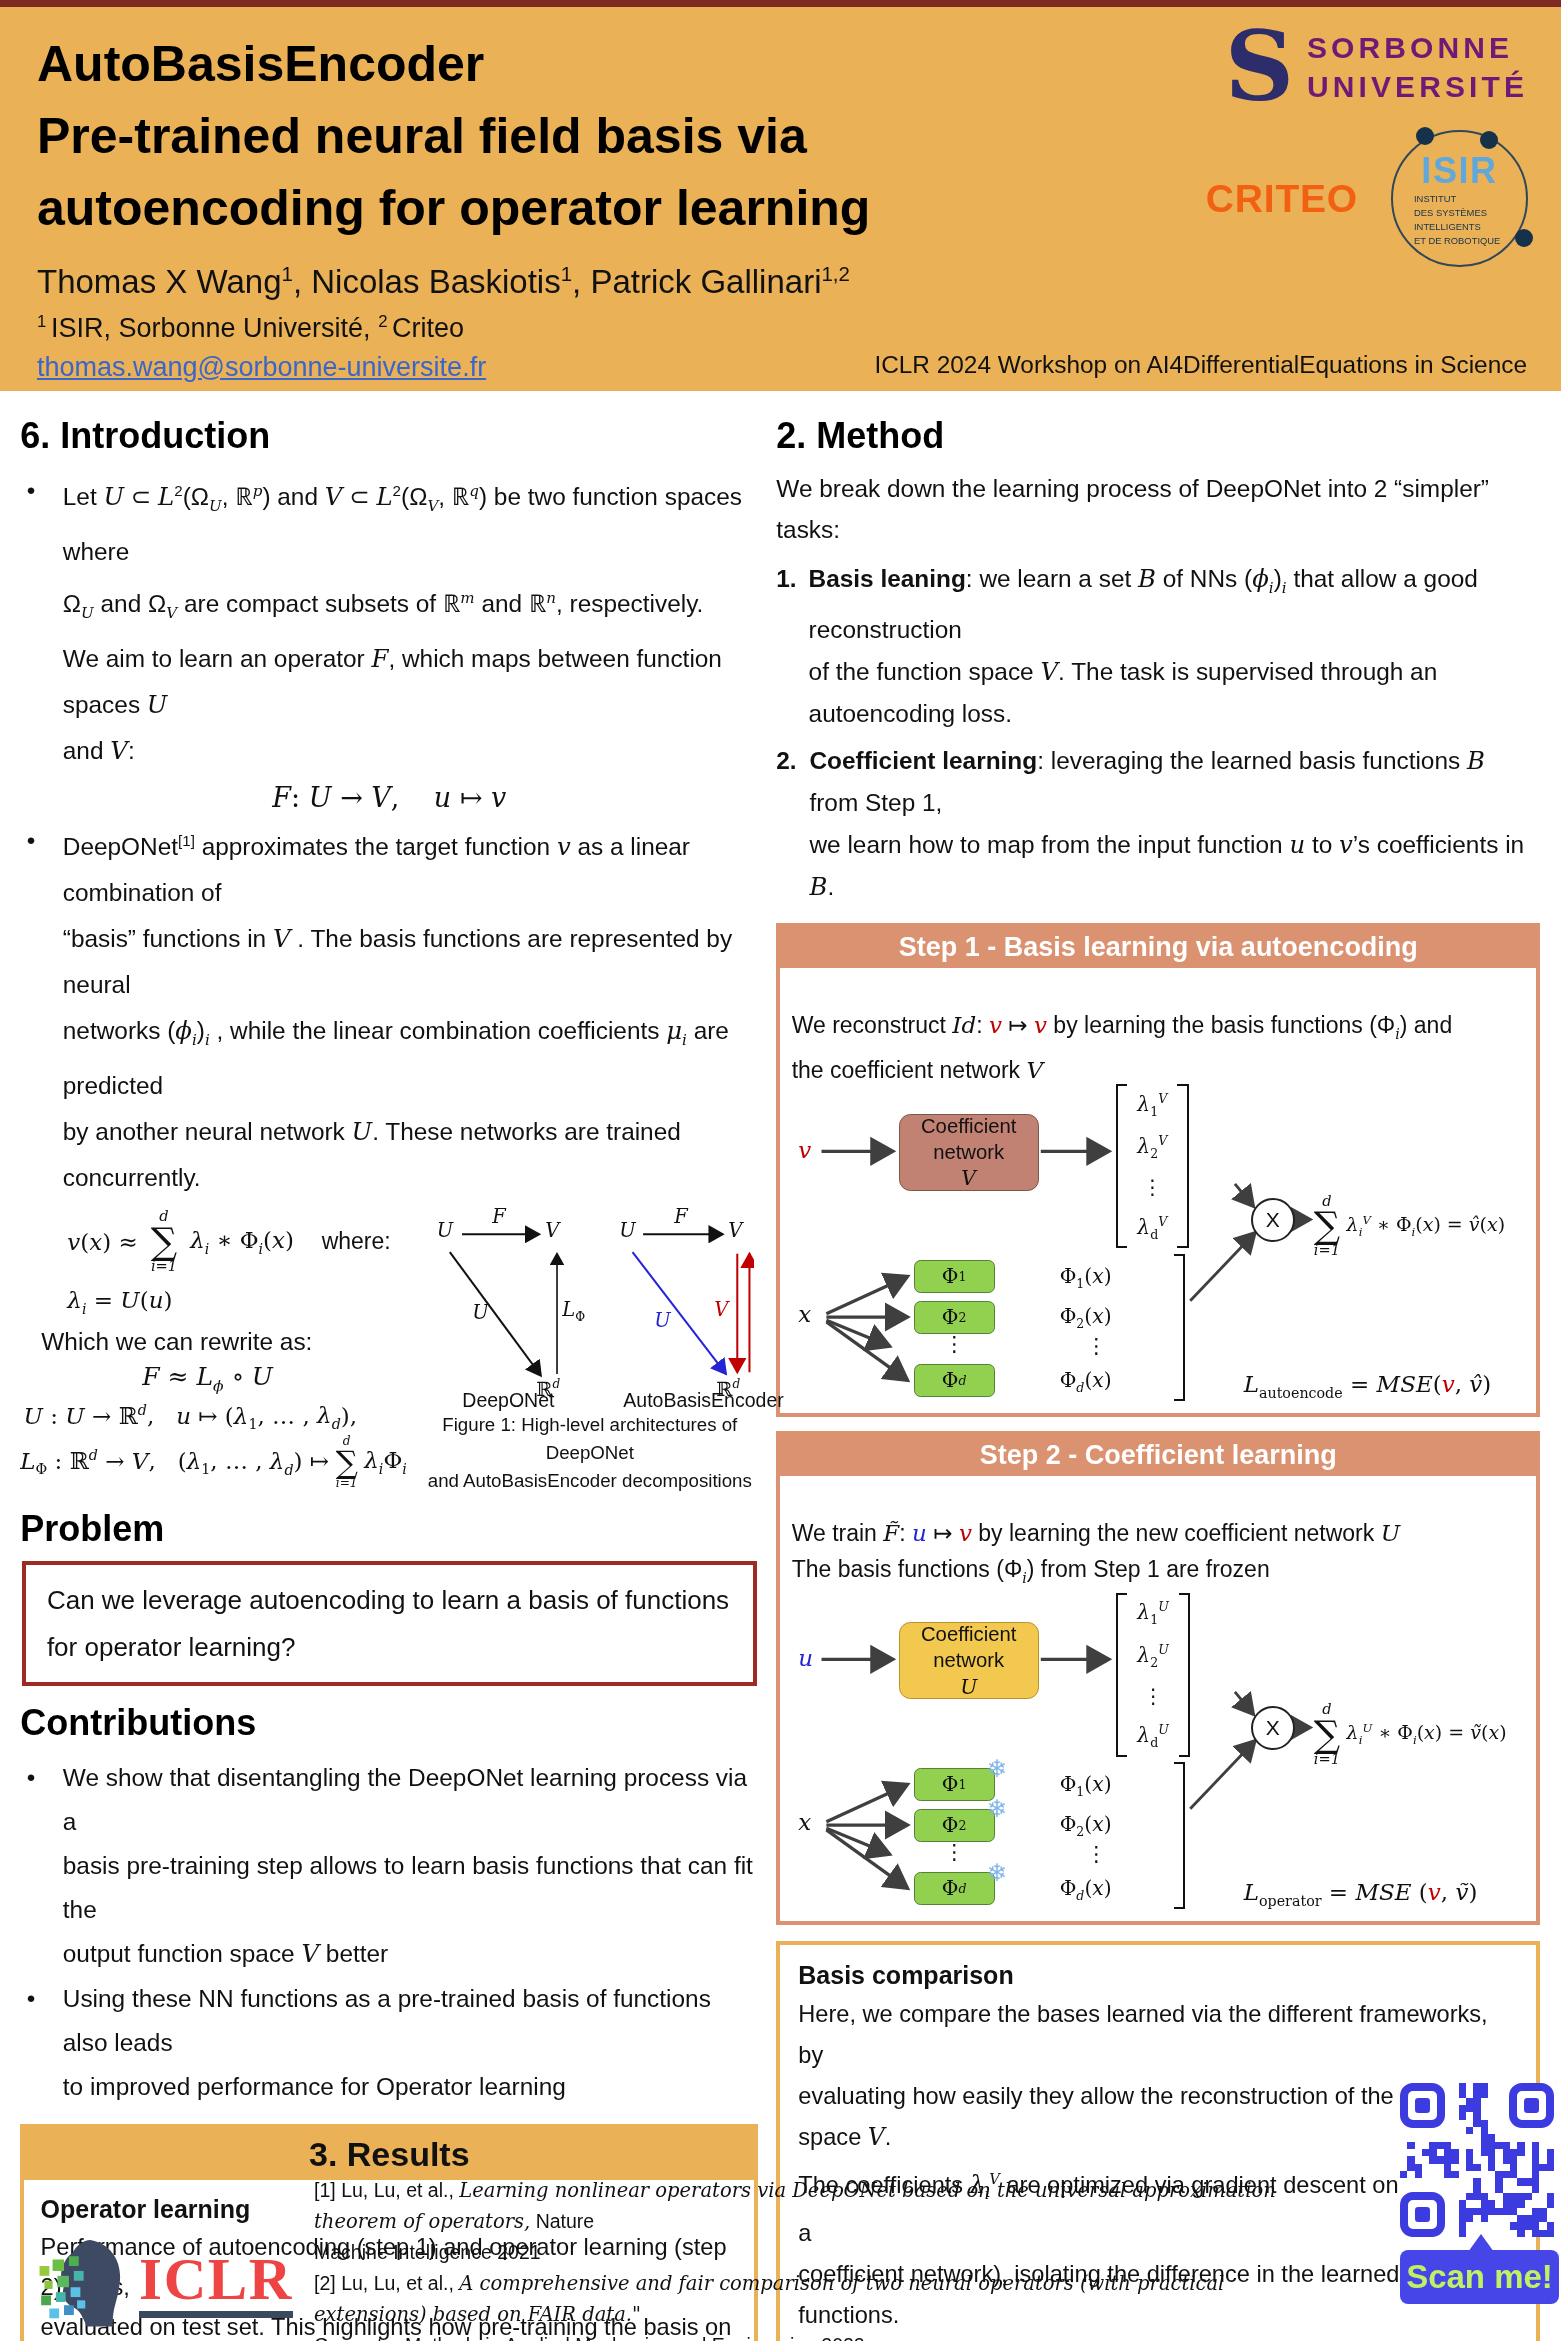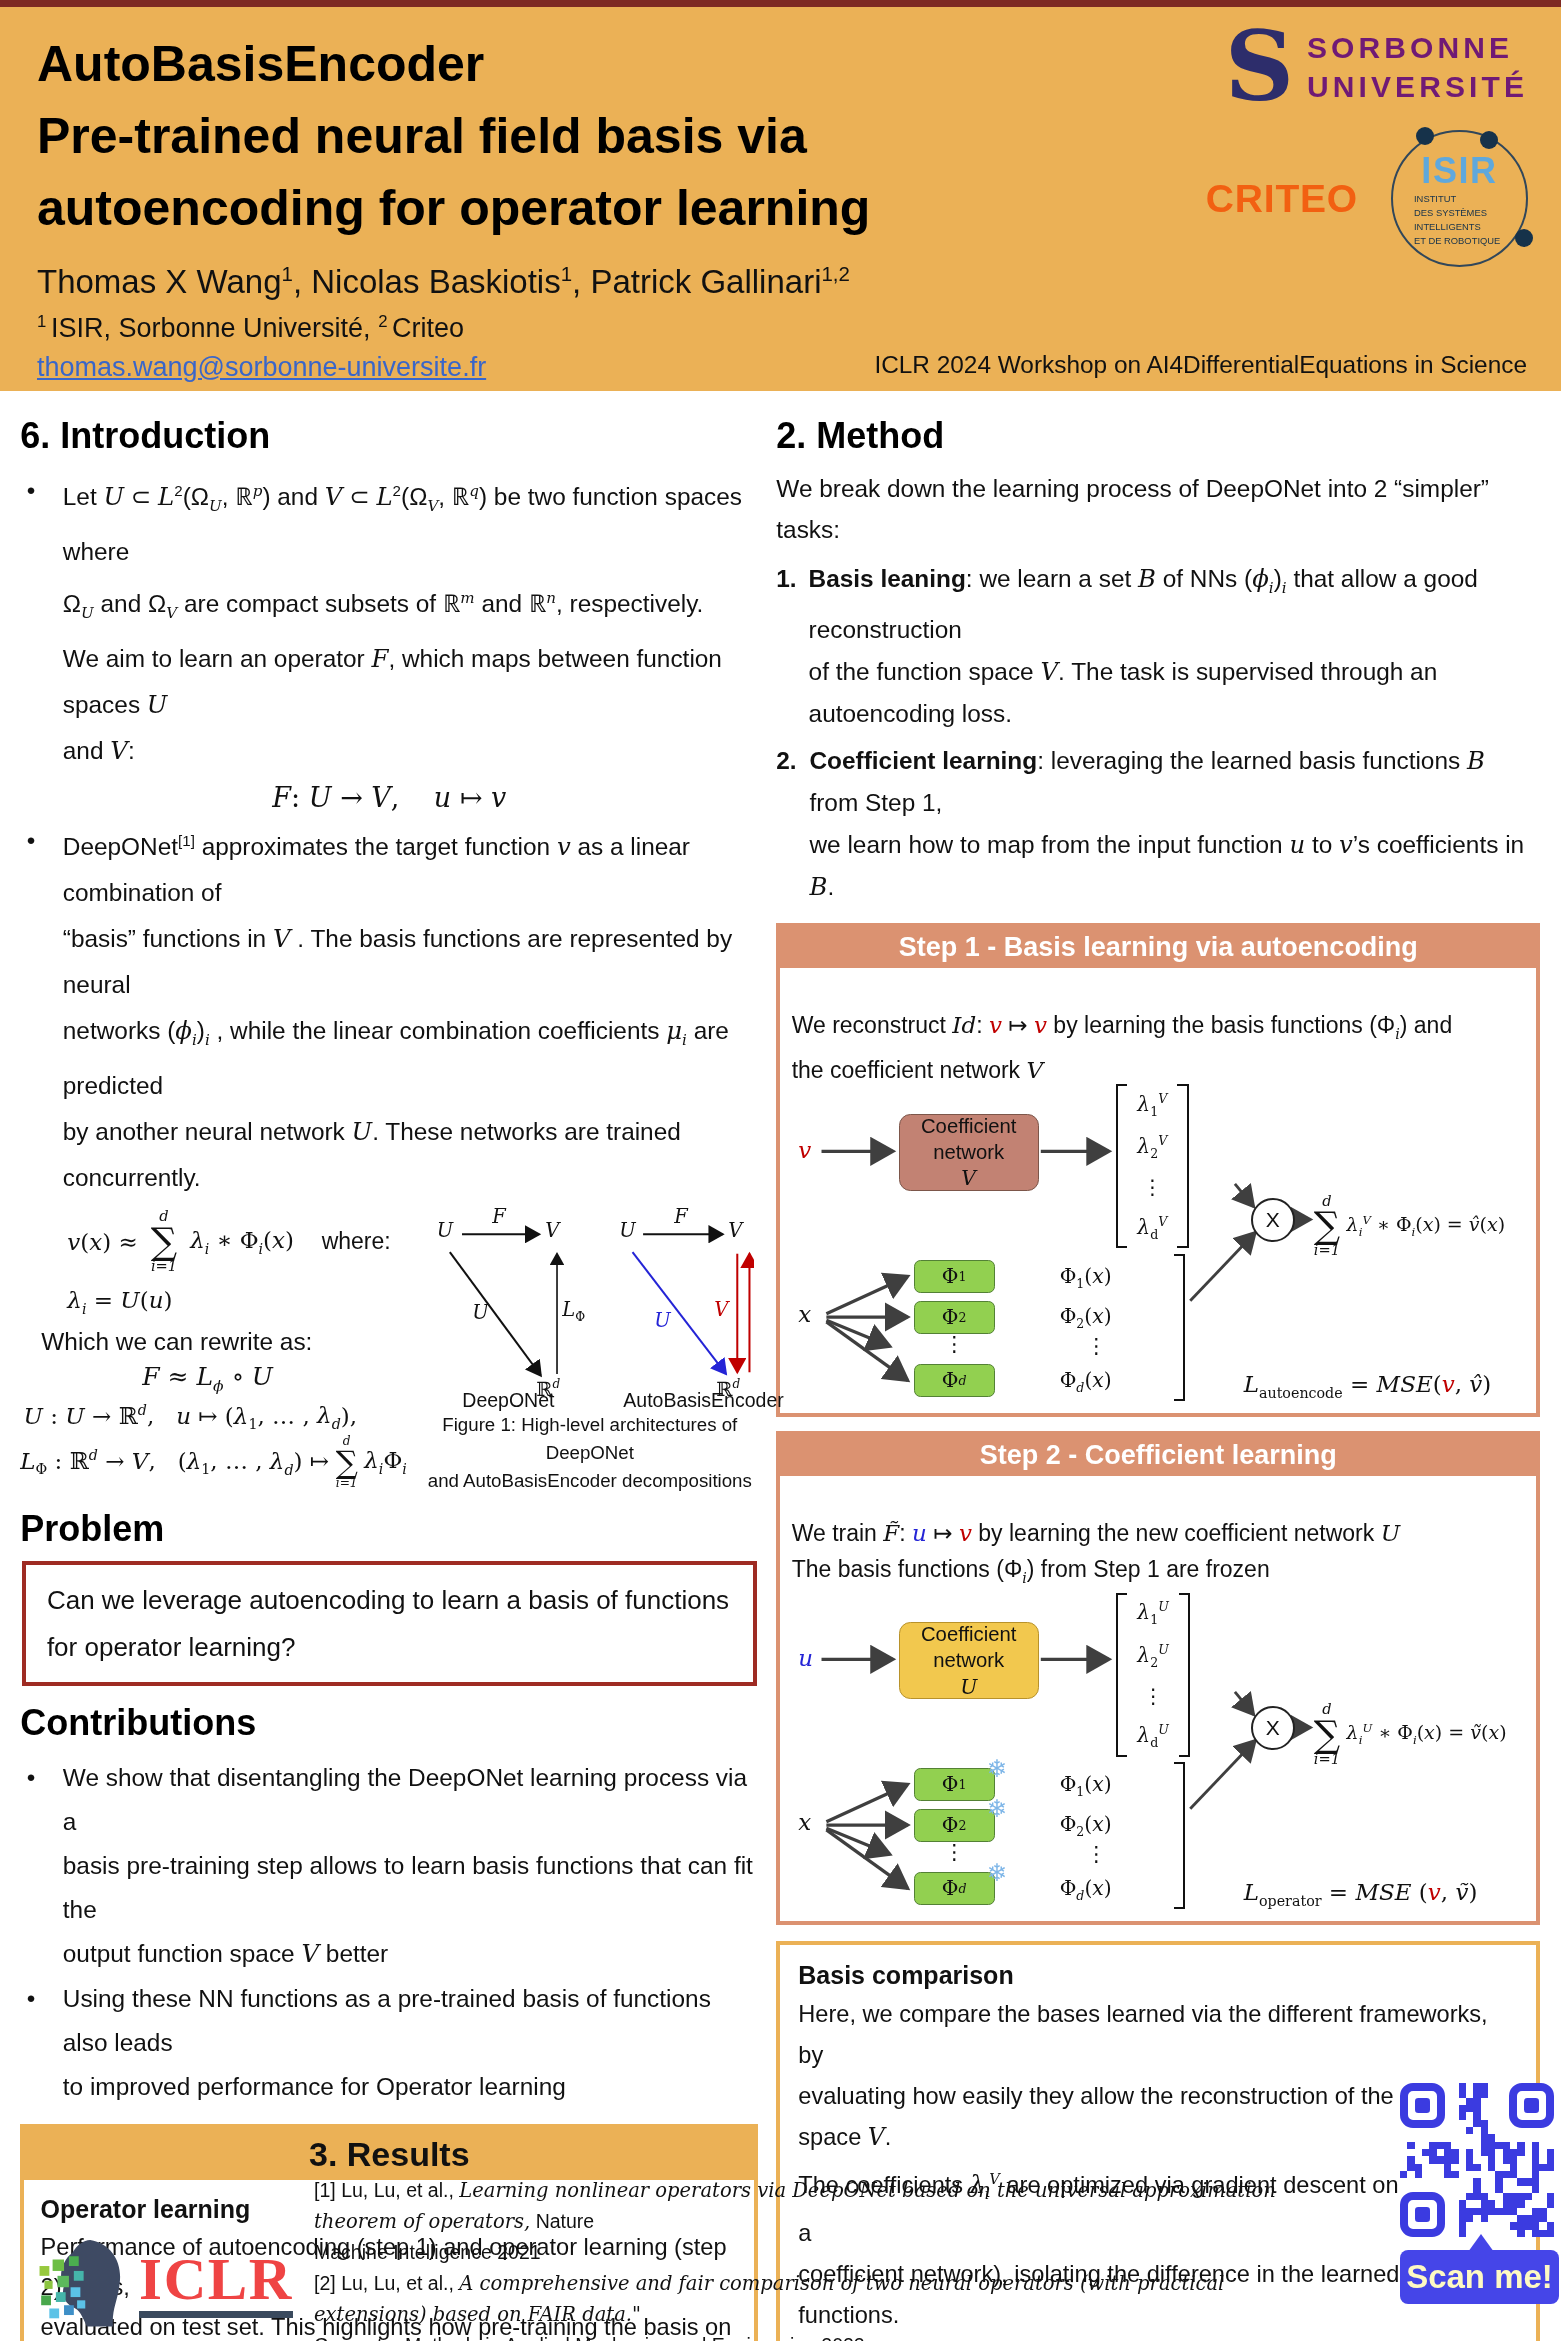--- a/index.html
+++ b/index.html
@@ -87,21 +87,21 @@
   .basisbox{border:4.9px solid #EBB156;padding:9.8px 18px 13px;margin-top:16.3px;}
   .bpara{font-size:23.6px;line-height:41px;}
   
   .qrwrap{position:absolute;left:1400px;top:2083px;width:159px;z-index:5;}
   .qr{position:relative;width:154px;height:154px;background:#fff;}
   .qr .cells{position:absolute;inset:0;display:grid;grid-template-columns:repeat(21,1fr);grid-template-rows:repeat(21,1fr);}
   .qr .cells div{background:transparent;}
   .qr .cells div.on{background:#3B3BE0;}
   .fder{position:absolute;width:45px;height:45px;border:8.1px solid #3B3BE0;border-radius:13px;box-sizing:border-box;background:#fff;}
   .fder::after{content:"";position:absolute;left:6.5px;top:6.5px;width:15.5px;height:15.5px;background:#3B3BE0;border-radius:3.3px;}
-  .scan{margin-top:13px;background:#4545E8;color:#fef9c3;font-size:33px;font-weight:bold;text-align:center;border-radius:8.1px;padding:8.1px 0;position:relative;width:159px;}
+  .scan{margin-top:13px;background:#4545E8;color:#bef264;font-size:33px;font-weight:bold;text-align:center;border-radius:8.1px;padding:8.1px 0;position:relative;width:159px;}
   .scan::before{content:"";position:absolute;top:-16.3px;left:68px;border-left:13px solid transparent;border-right:13px solid transparent;border-bottom:18px solid #4545E8;}
   .footer{position:absolute;left:0;top:2225px;width:1561px;height:117px;display:flex;align-items:center;box-sizing:border-box;padding:0 33px;}
   .iclrlogo{display:flex;align-items:center;gap:8.1px;}
   .iclrtxt{font-size:59px;font-weight:bold;color:#ef4444;border-bottom:7.3px solid #3A4A5E;line-height:1.05;letter-spacing:1.6px;font-family:Liberation Serif, serif;}
   .refs{font-size:19.5px;line-height:31px;margin-left:21px;width:1025px;}
 </style>
 </head>
 <body>
 
 <div class="poster">

